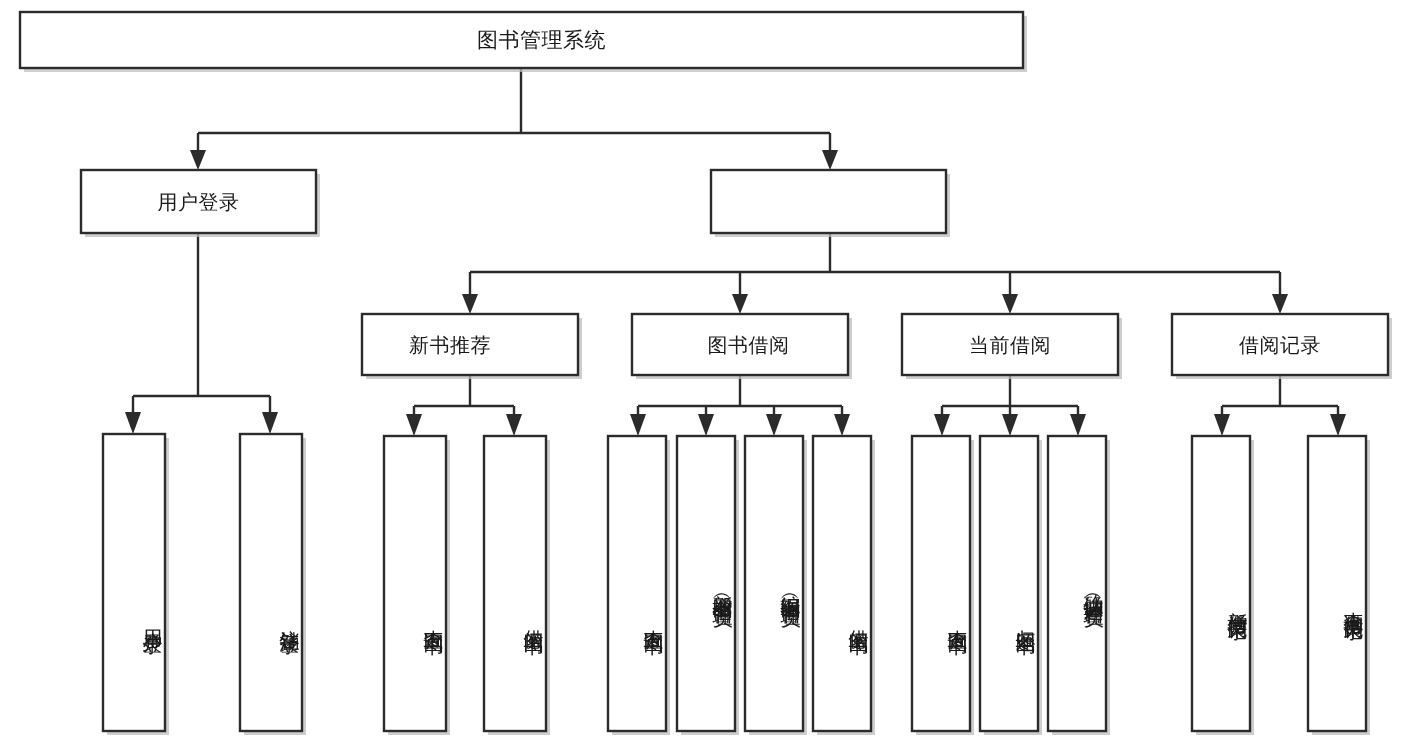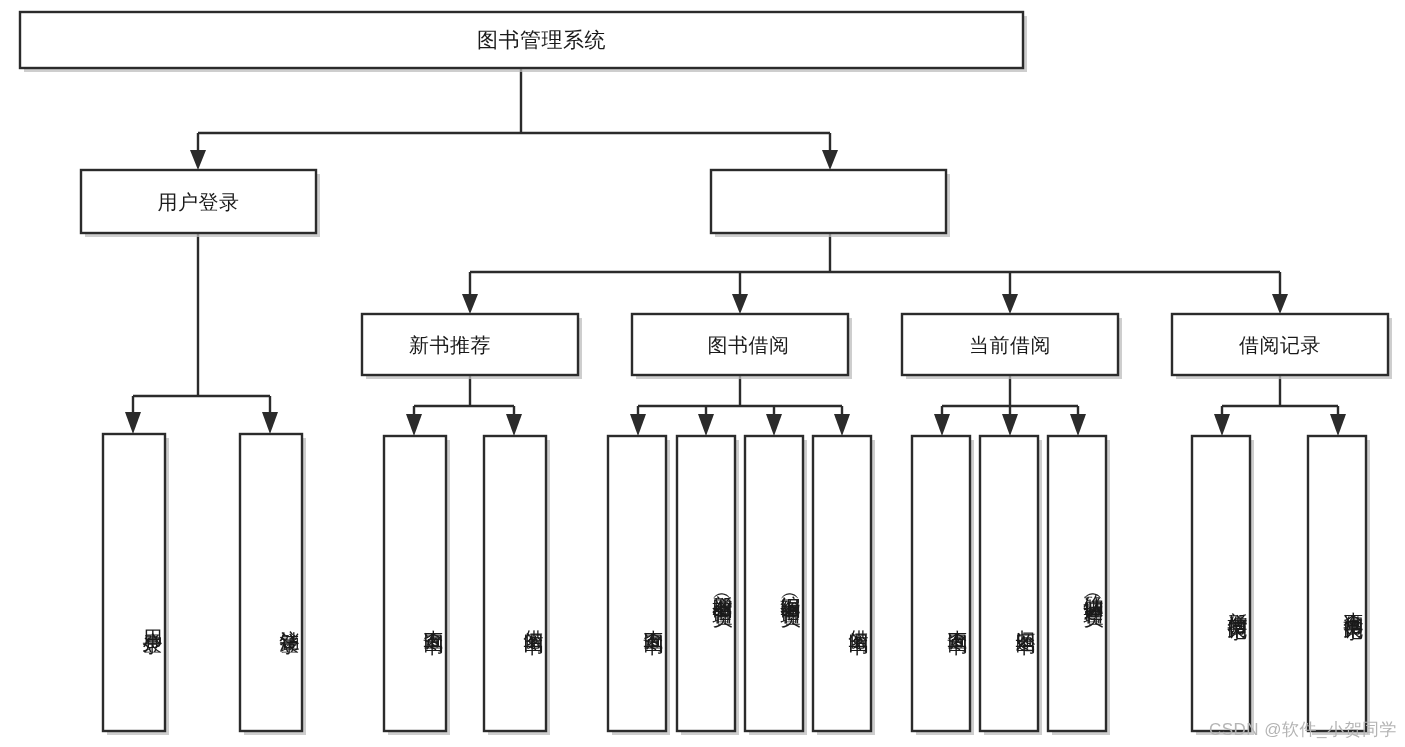--- a/index.html
+++ b/index.html
@@ -226,15 +226,14 @@
   <div class="node-label label-vertical v-top" style="left:745px; top:442px; width:58px; height:289px;">编辑图书（管理员）</div>
   <div class="node-label label-vertical" style="left:813px; top:500px; width:58px; height:231px;">借阅图书</div>
 
   <div class="node-label label-vertical" style="left:912px; top:500px; width:58px; height:231px;">查询图书</div>
   <div class="node-label label-vertical" style="left:980px; top:500px; width:58px; height:231px;">归还图书</div>
   <div class="node-label label-vertical v-top" style="left:1048px; top:442px; width:58px; height:289px;">确认归还（管理员）</div>
 
   <div class="node-label label-vertical" style="left:1192px; top:468px; width:58px; height:263px;">新增借阅记录</div>
   <div class="node-label label-vertical" style="left:1308px; top:468px; width:58px; height:263px;">查询借阅记录</div>
 
-  <div class="watermark">CSDN @软件_小贺同学</div>
 
 </div>
 
 </body></html>

